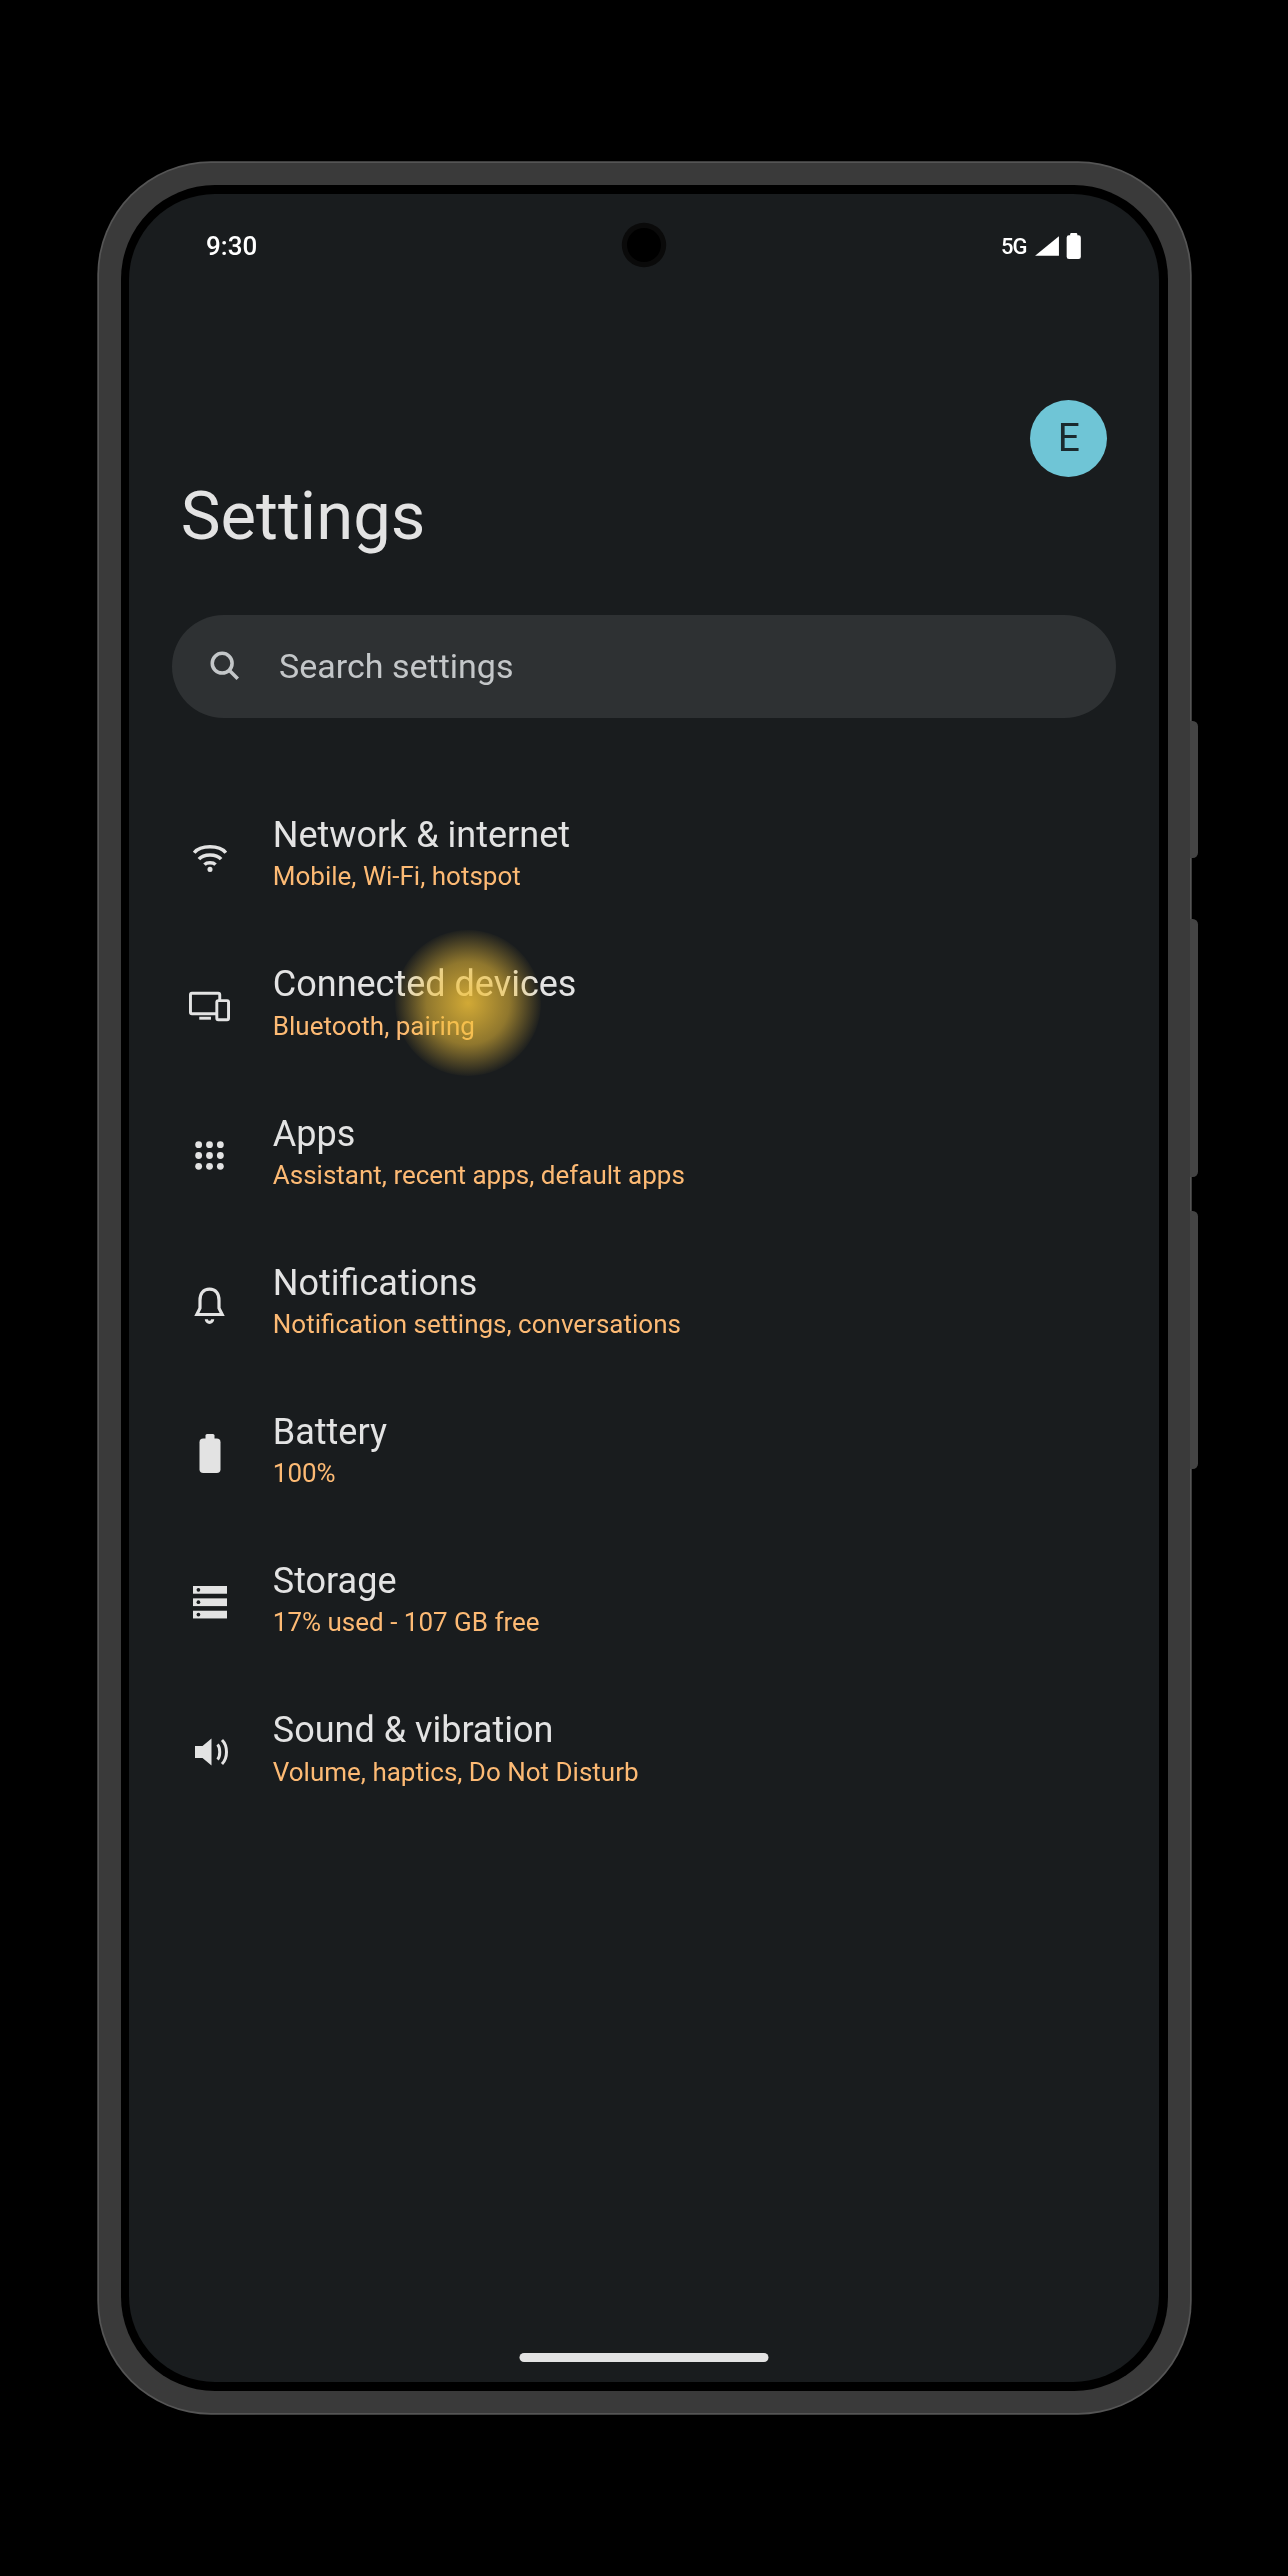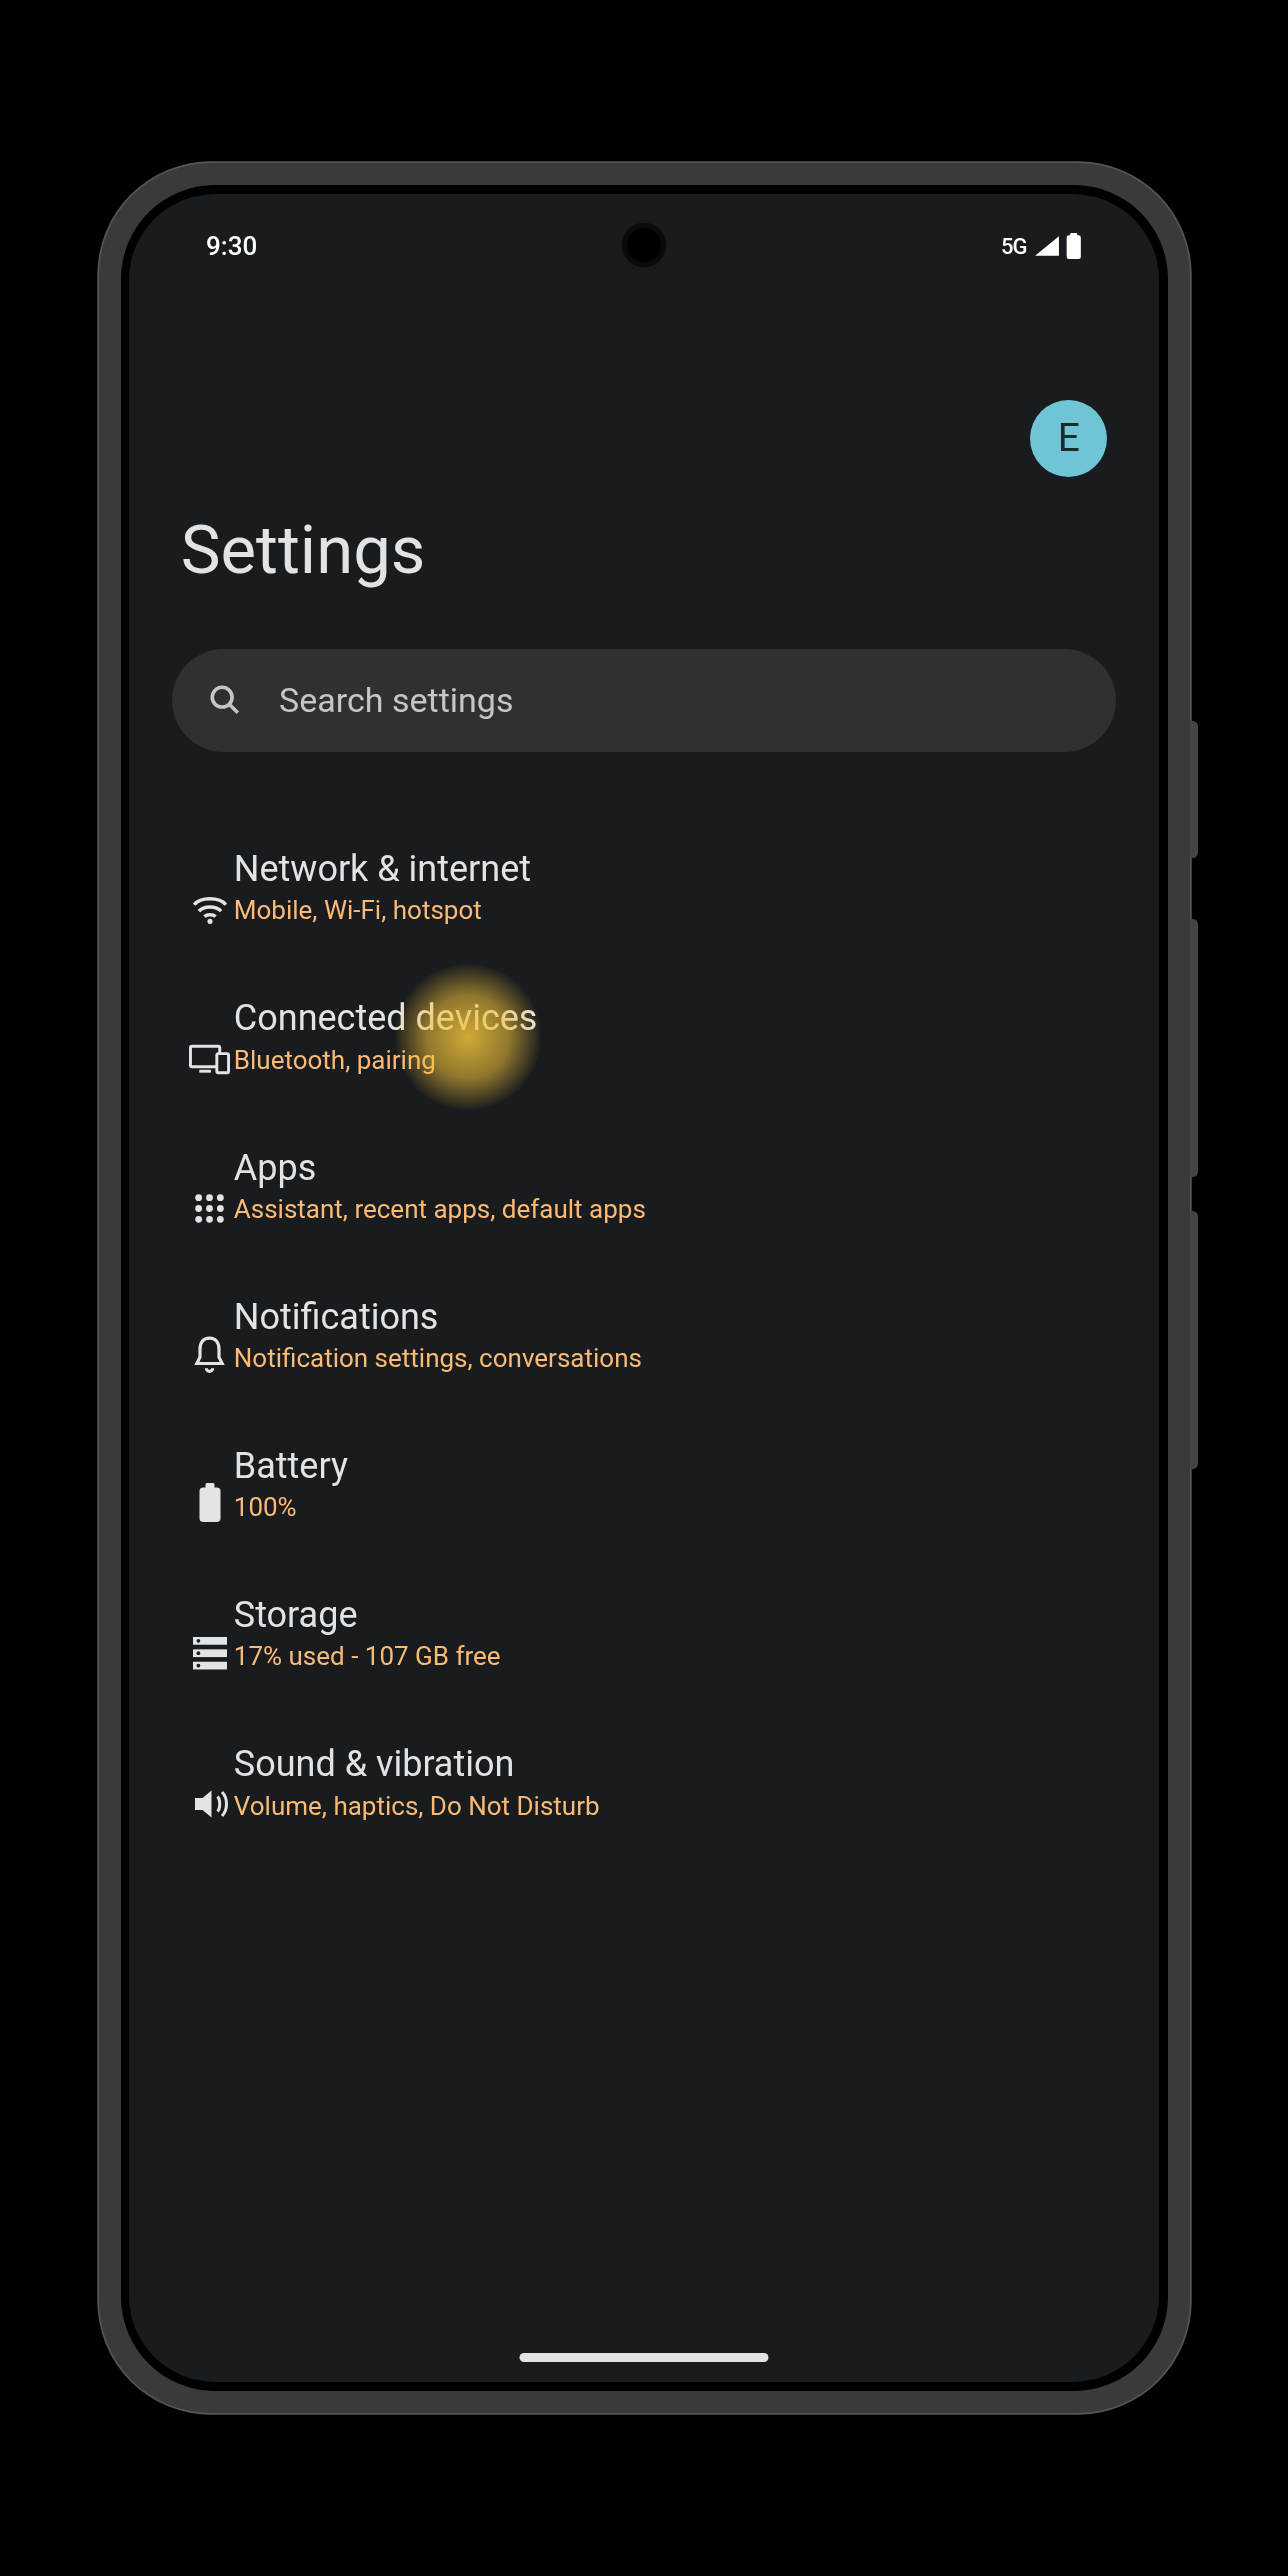--- a/index.html
+++ b/index.html
@@ -105,21 +105,20 @@
     display: flex;
     align-items: center;
     justify-content: center;
     font-size: 39px;
     font-weight: 400;
   }
   .page-title {
     color: #e3e3e3;
     font-size: 67px;
     font-weight: 400;
-    margin-top: 34px;
     margin-bottom: 60px;
     padding-left: 8.6px;
   }
   .search-bar {
     background: #2e3133;
     border-radius: 60px;
     height: 103px;
     display: flex;
     align-items: center;
     padding: 0 36px;
@@ -132,22 +131,23 @@
     outline: none;
     color: #c4c7c9;
     font-size: 34px;
     flex: 1;
     font-family: inherit;
   }
   .search-bar input::placeholder { color: #c4c7c9; }
   .settings-list { padding-top: 8.6px; position: relative; }
   .settings-item {
     display: flex;
-    align-items: flex-end;
+    align-items: center;
     padding: 36px 13.7px;
+    gap: 39px;
   }
   .settings-item .icon-wrap {
     width: 48px;
     display: flex;
     justify-content: center;
     padding-top: 8.6px;
     flex-shrink: 0;
     color: #e3e3e3;
   }
   .settings-item .text-wrap { flex: 1; }

